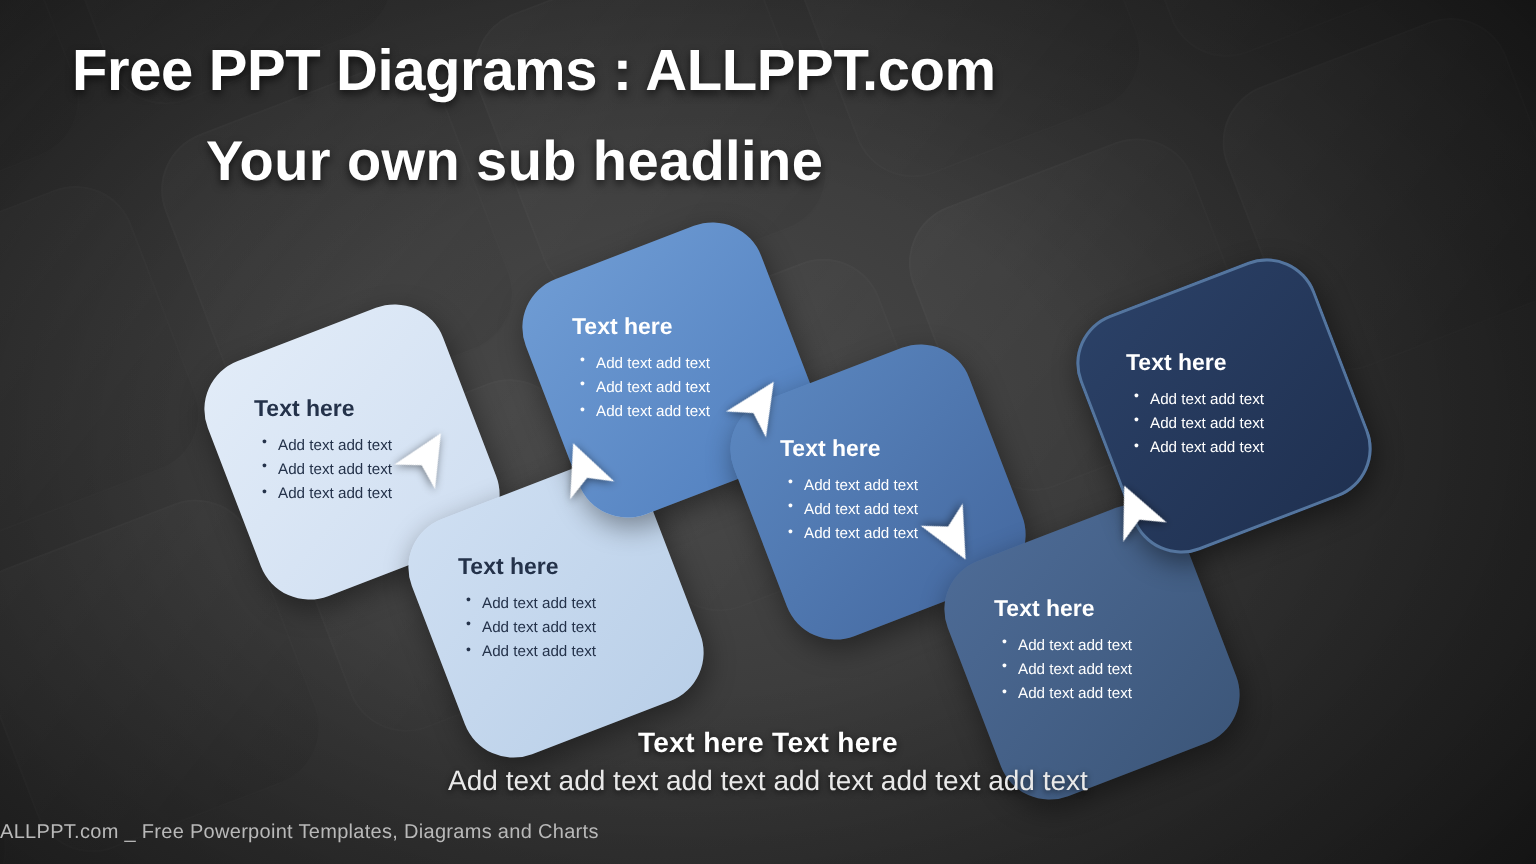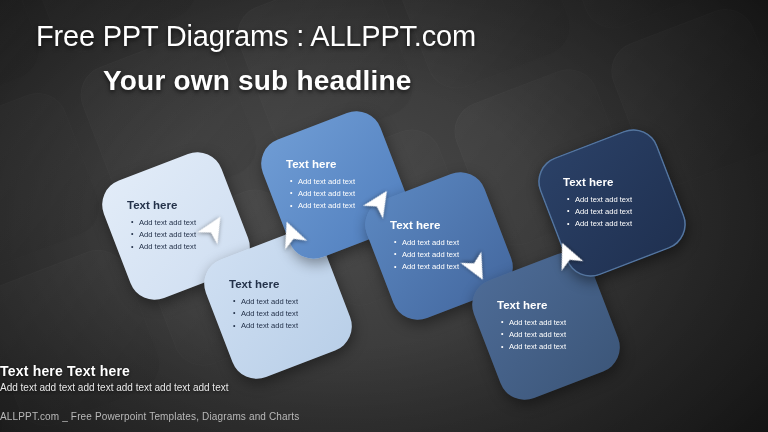--- a/index.html
+++ b/index.html
@@ -38,21 +38,21 @@
   #vignette{
     position:absolute; inset:0;
     background:
       radial-gradient(ellipse 640px 430px at 45% 50%, rgba(0,0,0,0) 30%, rgba(0,0,0,.30) 72%, rgba(0,0,0,.62) 100%);
     pointer-events:none;
   }
 
   
   #title{
     position:absolute; left:36px; top:20px;
-    font-size:29px; font-weight:normal; color:#ffffff;
+    font-size:29px; font-weight:bold; color:#ffffff;
     letter-spacing:-.2px;
     text-shadow:0 2px 4px rgba(0,0,0,.65);
     white-space:nowrap;
   }
   #subtitle{
     position:absolute; left:103px; top:65px;
     font-size:28px; font-weight:bold; color:#ffffff;
     letter-spacing:.2px;
     text-shadow:0 2px 4px rgba(0,0,0,.65);
     white-space:nowrap;
@@ -108,29 +108,29 @@
   .n6 .hd,.n6 li,.n6 li:before{ color:#ffffff; }
 
   
   .arrow{ position:absolute; width:34px; height:34px; }
   .arrow svg{ width:100%; height:100%; display:block;
     filter:drop-shadow(0 1px 2px rgba(0,0,0,.45)); }
 
   
   #caption{
     position:absolute; left:0; right:0; top:363px;
-    text-align:left;
+    text-align:center;
   }
   #cap-head{
     font-size:14px; font-weight:bold; color:#ffffff;
     text-shadow:0 1px 3px rgba(0,0,0,.7);
     letter-spacing:.2px;
   }
   #cap-sub{
-    font-size:10px; color:#e9e9e9; margin-top:3px;
+    font-size:14px; color:#e9e9e9; margin-top:3px;
     text-shadow:0 1px 3px rgba(0,0,0,.7);
   }
   #footer{
     position:absolute; left:0; right:0; top:411px;
     text-align:left;
     font-size:10px; color:#b9b9b9;
     letter-spacing:.15px;
   }
 </style>
 </head>

